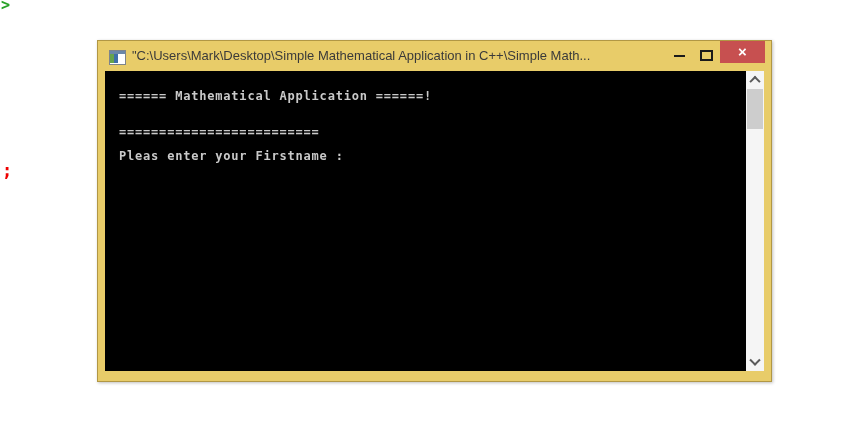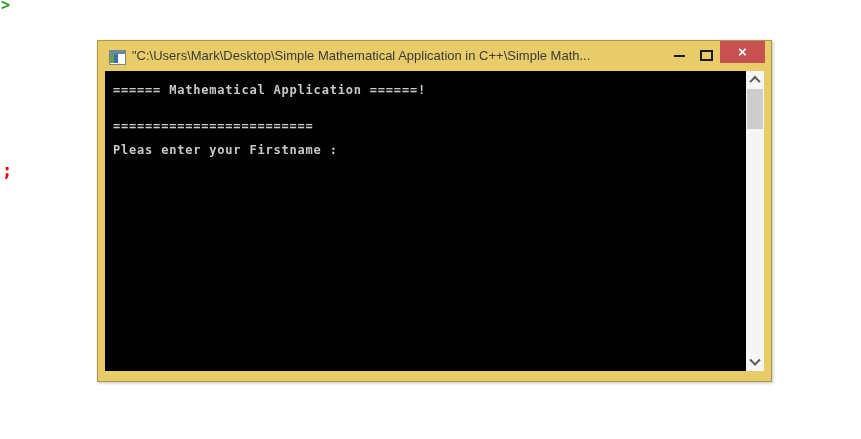--- a/index.html
+++ b/index.html
@@ -32,21 +32,21 @@
   .btn{display:flex;justify-content:center;height:22px;cursor:default;}
   .btn-min{width:26px;}
   .min-glyph{width:11px;height:2px;background:#1a1a1a;margin-top:14px;}
   .btn-max{width:28px;}
   .max-glyph{width:9px;height:7px;border:2px solid #1a1a1a;margin-top:9px;background:transparent;}
   .btn-close{width:45px;background:#c75050;align-items:center;color:#ffffff;
     font-size:15px;font-weight:bold;line-height:20px;}
 
   
   .screen{position:absolute;left:7px;top:30px;width:641px;height:300px;background:#000000;}
-  .screen pre{margin:0;padding:13px 0 0 8px;
+  .screen pre{margin:6px;padding:13px 0 0 8px;
     font:bold 12px/12px "DejaVu Sans Mono",monospace;letter-spacing:0.8px;
     color:#c9c9c9;}
 
   
   .scrollbar{position:absolute;left:648px;top:30px;width:18px;height:300px;
     background:#f5f5f5;display:flex;flex-direction:column;}
   .scroll-btn{height:17px;flex:none;display:flex;align-items:center;justify-content:center;}
   .chev{width:6px;height:6px;border-left:2px solid #5a5a5a;border-top:2px solid #5a5a5a;flex:none;}
   .chev-up{transform:rotate(45deg) translate(1px,1px);}
   .chev-down{transform:rotate(-135deg) translate(2px,2px);}

